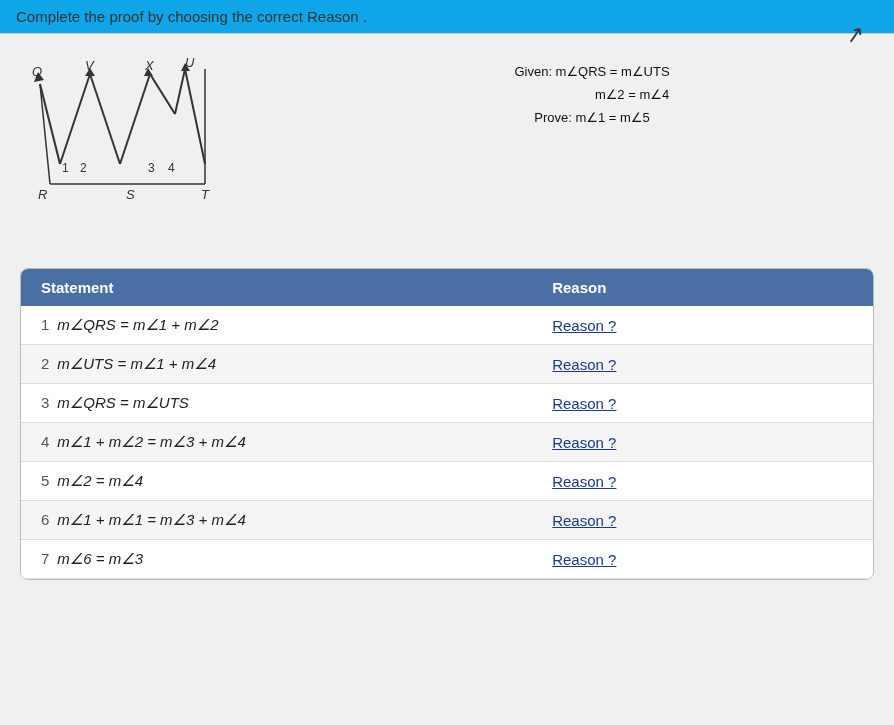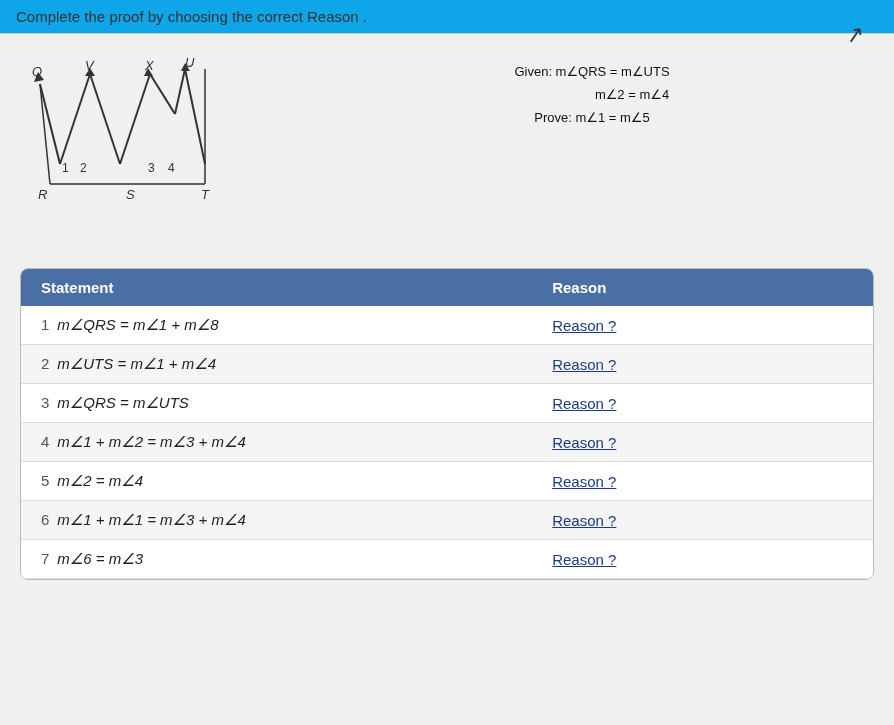--- a/index.html
+++ b/index.html
@@ -201,21 +201,21 @@
 <div class="proof-table-container">
   <table class="proof-table">
     <thead>
       <tr>
         <th>Statement</th>
         <th>Reason</th>
       </tr>
     </thead>
     <tbody id="table-body">
     <tr>
-          <td><span class="row-num">1</span><span class="math-expr">m∠QRS = m∠1 + m∠8</span></td>
+          <td><span class="row-num">1</span><span class="math-expr">m∠QRS = m∠1 + m∠2</span></td>
           <td style="text-decoration: underline; color: rgb(26, 58, 138); cursor: pointer;">Reason ?</td>
         </tr>
         <tr>
           <td><span class="row-num">2</span><span class="math-expr">m∠UTS = m∠1 + m∠4</span></td>
           <td style="text-decoration: underline; color: rgb(26, 58, 138); cursor: pointer;">Reason ?</td>
         </tr>
         <tr>
           <td><span class="row-num">3</span><span class="math-expr">m∠QRS = m∠UTS</span></td>
           <td style="text-decoration: underline; color: rgb(26, 58, 138); cursor: pointer;">Reason ?</td>
         </tr>

